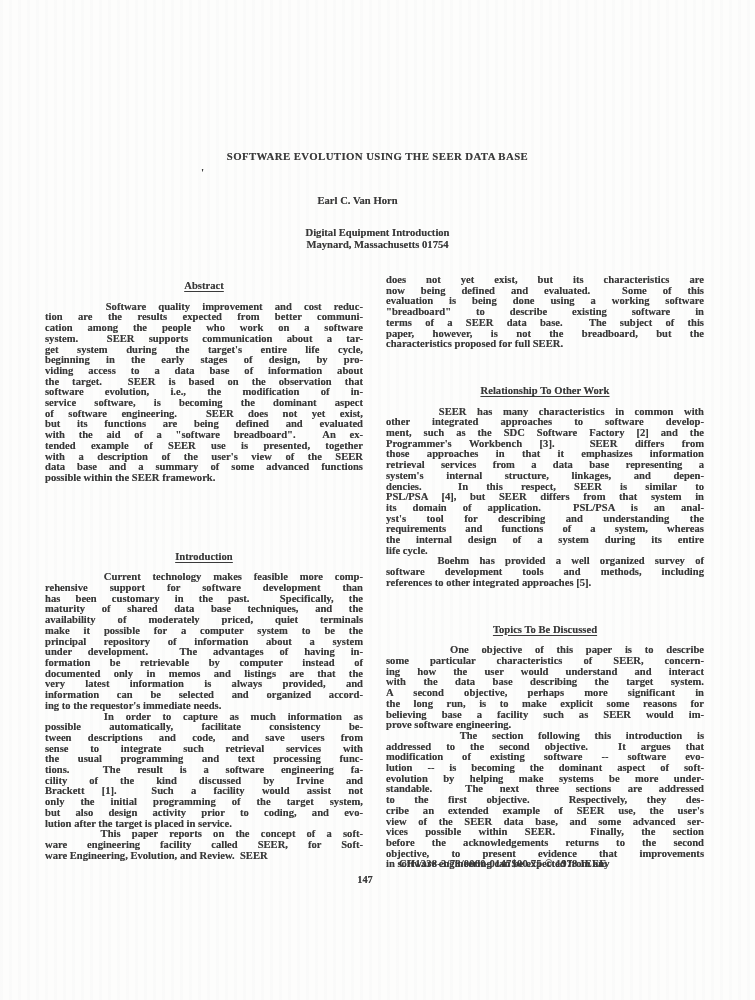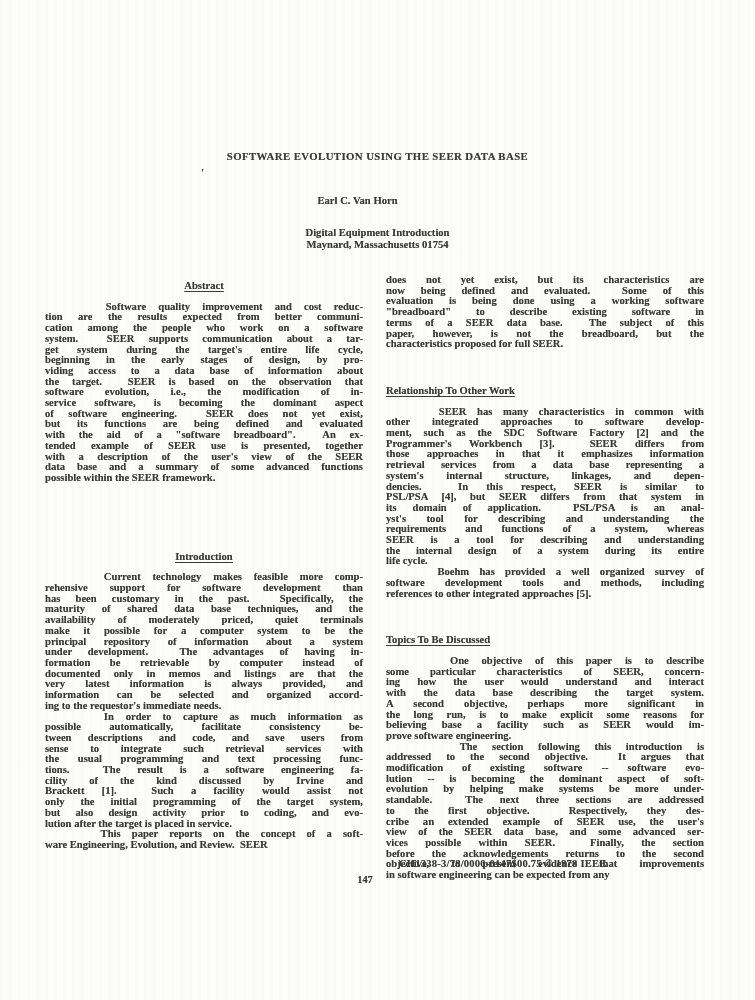--- a/index.html
+++ b/index.html
@@ -21,21 +21,21 @@
   .artifact{position:absolute;left:201px;top:166px;font-size:11px;font-weight:bold;}
   .col{position:absolute;width:318px;font-weight:bold;font-size:10.6px;line-height:10.7px;}
   .col-left{left:45px;top:265px;}
   .col-right{left:386px;top:259px;}
   .block{margin:0;}
   .block.heading{margin-top:16px;margin-bottom:10px;}
   .block.heading.gap-xl{margin-top:68px;}
   .block.para + .block.para{}
   .col .block:first-child{margin-top:16px;}
   .heading.align-center{text-align:center;}
-  .heading.align-left{text-align:left;margin-top:36px;}
+  .heading.align-left{text-align:center;margin-top:36px;}
   .heading .hd{text-decoration:underline;text-underline-offset:2px;}
   .line{text-align:justify;text-align-last:justify;}
   .line.last{text-align:left;text-align-last:left;}
   .pageno{position:absolute;left:340px;top:874px;width:50px;text-align:center;font-size:10.4px;font-weight:bold;}
   .copyright{position:absolute;left:399px;top:858px;font-size:10.6px;font-weight:bold;letter-spacing:.2px;}
 </style>
 </head>
 <body>
 
 <div class="page">
@@ -93,20 +93,21 @@
         <div class="line">the usual programming and text processing func-</div>
         <div class="line">tions.&nbsp; The result is a software engineering fa-</div>
         <div class="line">cility of the kind discussed by Irvine and</div>
         <div class="line">Brackett [1].&nbsp; Such a facility would assist not</div>
         <div class="line">only the initial programming of the target system,</div>
         <div class="line">but also design activity prior to coding, and evo-</div>
         <div class="line last">lution after the target is placed in service.</div>
       </div>
       <div class="block para">
         <div class="line">&nbsp;&nbsp;&nbsp;&nbsp; This paper reports on the concept of a soft-</div>
+        <div class="line">ware engineering facility called SEER, for Soft-</div>
         <div class="line last">ware Engineering, Evolution, and Review.&nbsp; SEER</div>
       </div>
     </div>
   <div class="col col-right" id="col-right">
       <div class="block para">
         <div class="line">does not yet exist, but its characteristics are</div>
         <div class="line">now being defined and evaluated.&nbsp; Some of this</div>
         <div class="line">evaluation is being done using a working software</div>
         <div class="line">"breadboard" to describe existing software in</div>
         <div class="line">terms of a SEER data base.&nbsp; The subject of this</div>
@@ -120,21 +121,20 @@
         <div class="line">ment, such as the SDC Software Factory [2] and the</div>
         <div class="line">Programmer's Workbench [3].&nbsp; SEER differs from</div>
         <div class="line">those approaches in that it emphasizes information</div>
         <div class="line">retrieval services from a data base representing a</div>
         <div class="line">system's internal structure, linkages, and depen-</div>
         <div class="line">dencies.&nbsp; In this respect, SEER is similar to</div>
         <div class="line">PSL/PSA [4], but SEER differs from that system in</div>
         <div class="line">its domain of application.&nbsp; PSL/PSA is an anal-</div>
         <div class="line">yst's tool for describing and understanding the</div>
         <div class="line">requirements and functions of a system, whereas</div>
-        <div class="line">SEER is a tool for describing and understanding</div>
         <div class="line">the internal design of a system during its entire</div>
         <div class="line last">life cycle.</div>
       </div>
       <div class="block para">
         <div class="line">&nbsp;&nbsp;&nbsp;&nbsp; Boehm has provided a well organized survey of</div>
         <div class="line">software development tools and methods, including</div>
         <div class="line last">references to other integrated approaches [5].</div>
       </div>
       <div class="block heading align-left"><span class="hd">Topics To Be Discussed</span></div>
       <div class="block para">

